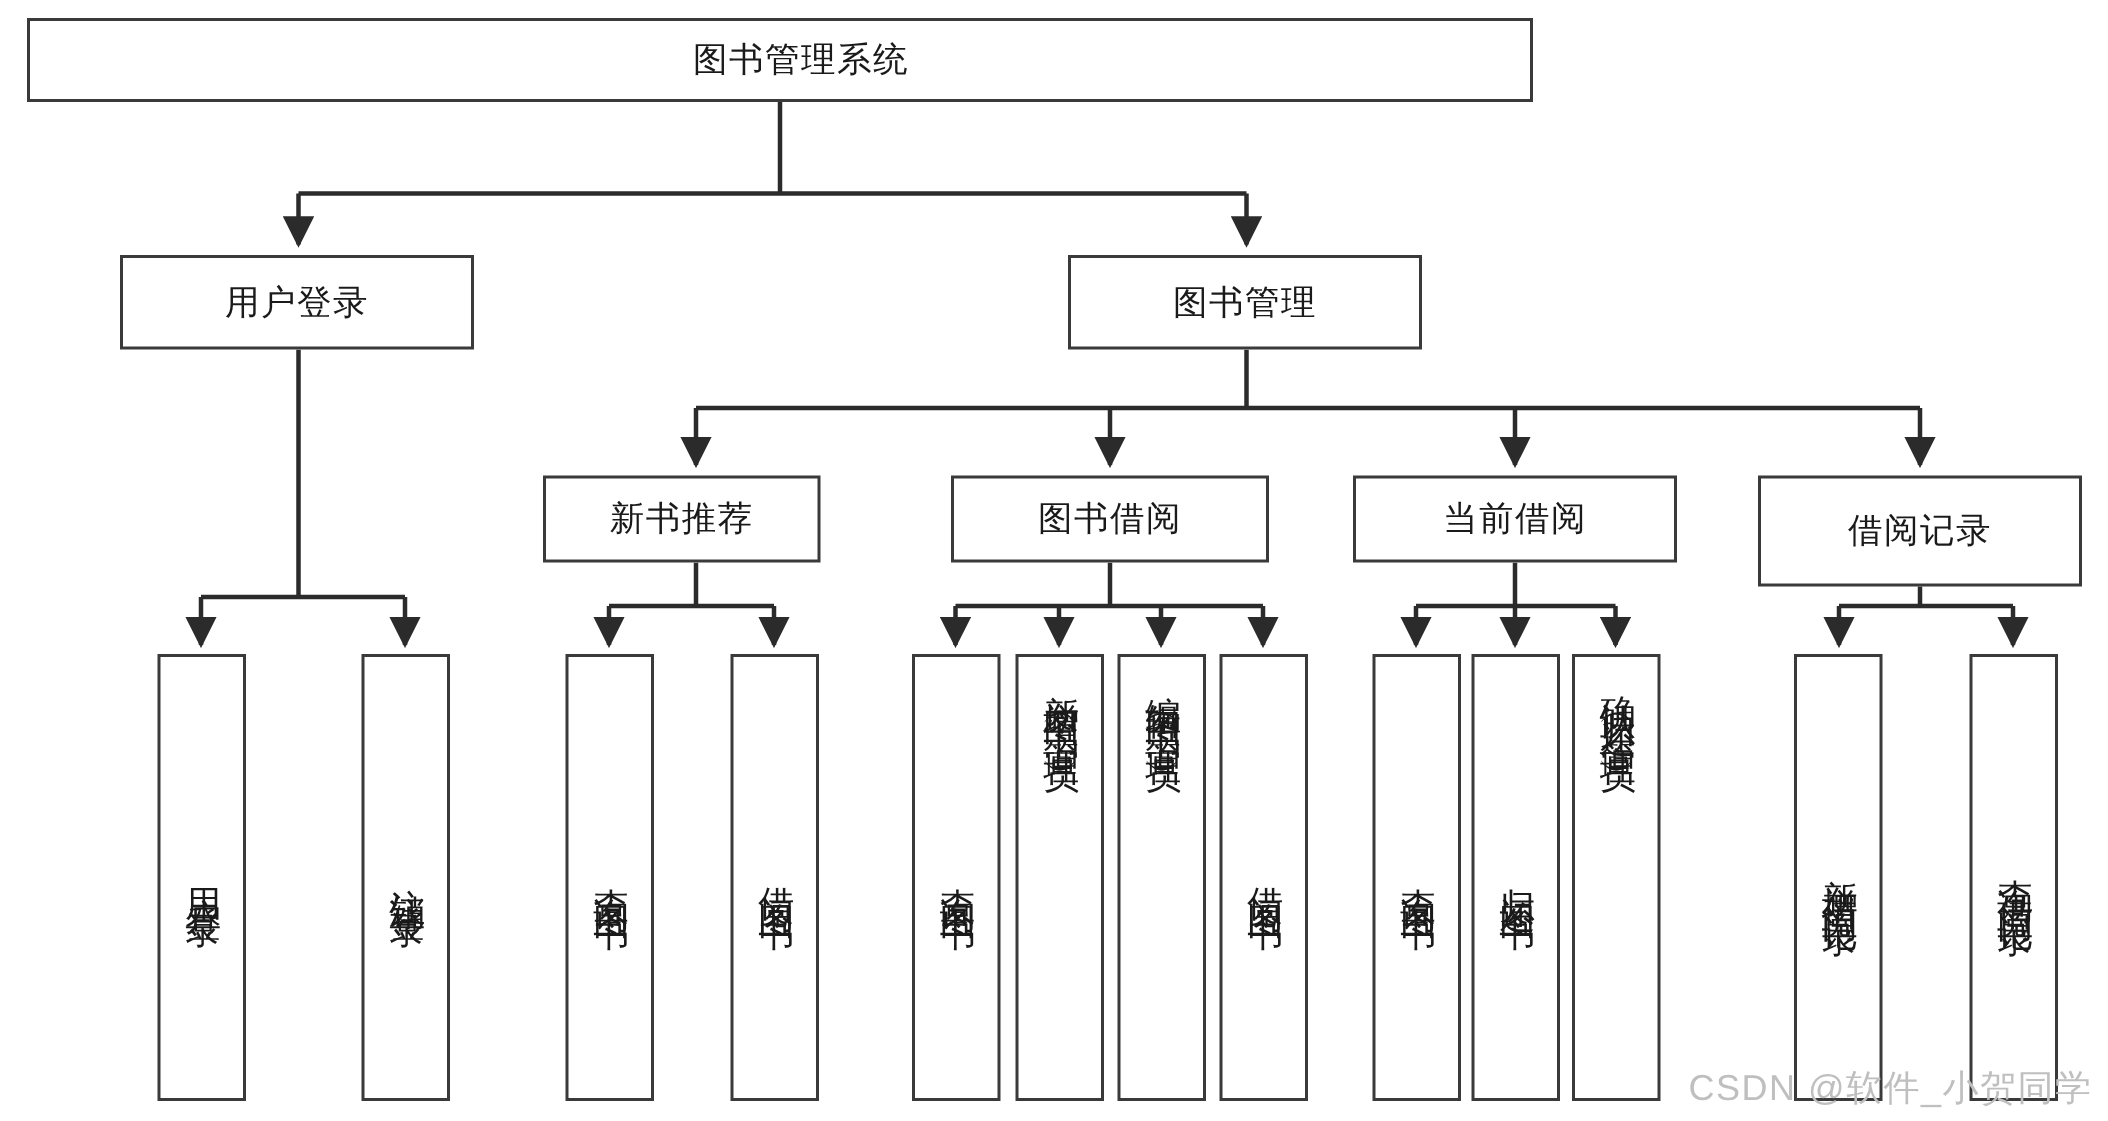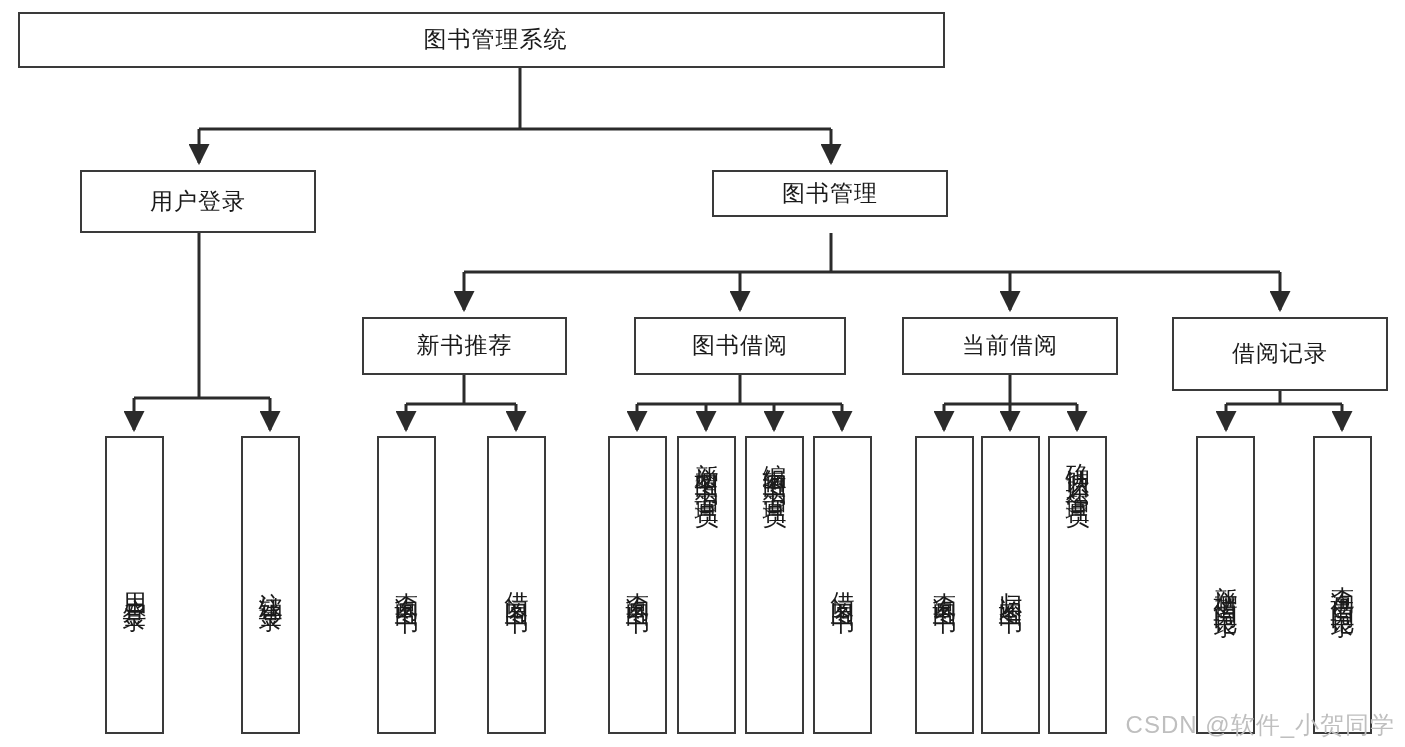--- a/index.html
+++ b/index.html
@@ -107,33 +107,33 @@
       <path d="M 1010 404 L 1010 430" marker-end="url(#arrow)"></path>
       <path d="M 1077 404 L 1077 430" marker-end="url(#arrow)"></path>
 
       <path d="M 1280 375 L 1280 404"></path>
       <path d="M 1226 404 L 1342 404"></path>
       <path d="M 1226 404 L 1226 430" marker-end="url(#arrow)"></path>
       <path d="M 1342 404 L 1342 430" marker-end="url(#arrow)"></path>
     </g>
   </svg>
 
-  <div class="node root horiz" style="left:18px;top:12px;width:927px;height:56px;padding-left:28px;">
+  <div class="node root horiz" style="left:18px;top:12px;width:1004px;height:56px;padding-left:28px;">
     <span class="node-label">图书管理系统</span>
   </div>
 
   <div class="node horiz" style="left:80px;top:170px;width:236px;height:63px;">
     <span class="node-label">用户登录</span>
   </div>
 
-  <div class="node horiz" style="left:712px;top:170px;width:236px;height:47px;">
+  <div class="node horiz" style="left:712px;top:170px;width:236px;height:63px;">
     <span class="node-label">图书管理</span>
   </div>
 
-  <div class="node horiz" style="left:362px;top:317px;width:205px;height:58px;">
+  <div class="node horiz" style="left:362px;top:317px;width:185px;height:58px;">
     <span class="node-label">新书推荐</span>
   </div>
 
   <div class="node horiz" style="left:902px;top:317px;width:216px;height:58px;">
     <span class="node-label">当前借阅</span>
   </div>
 
   <div class="node horiz" style="left:634px;top:317px;width:212px;height:58px;">
     <span class="node-label">图书借阅</span>
   </div>

